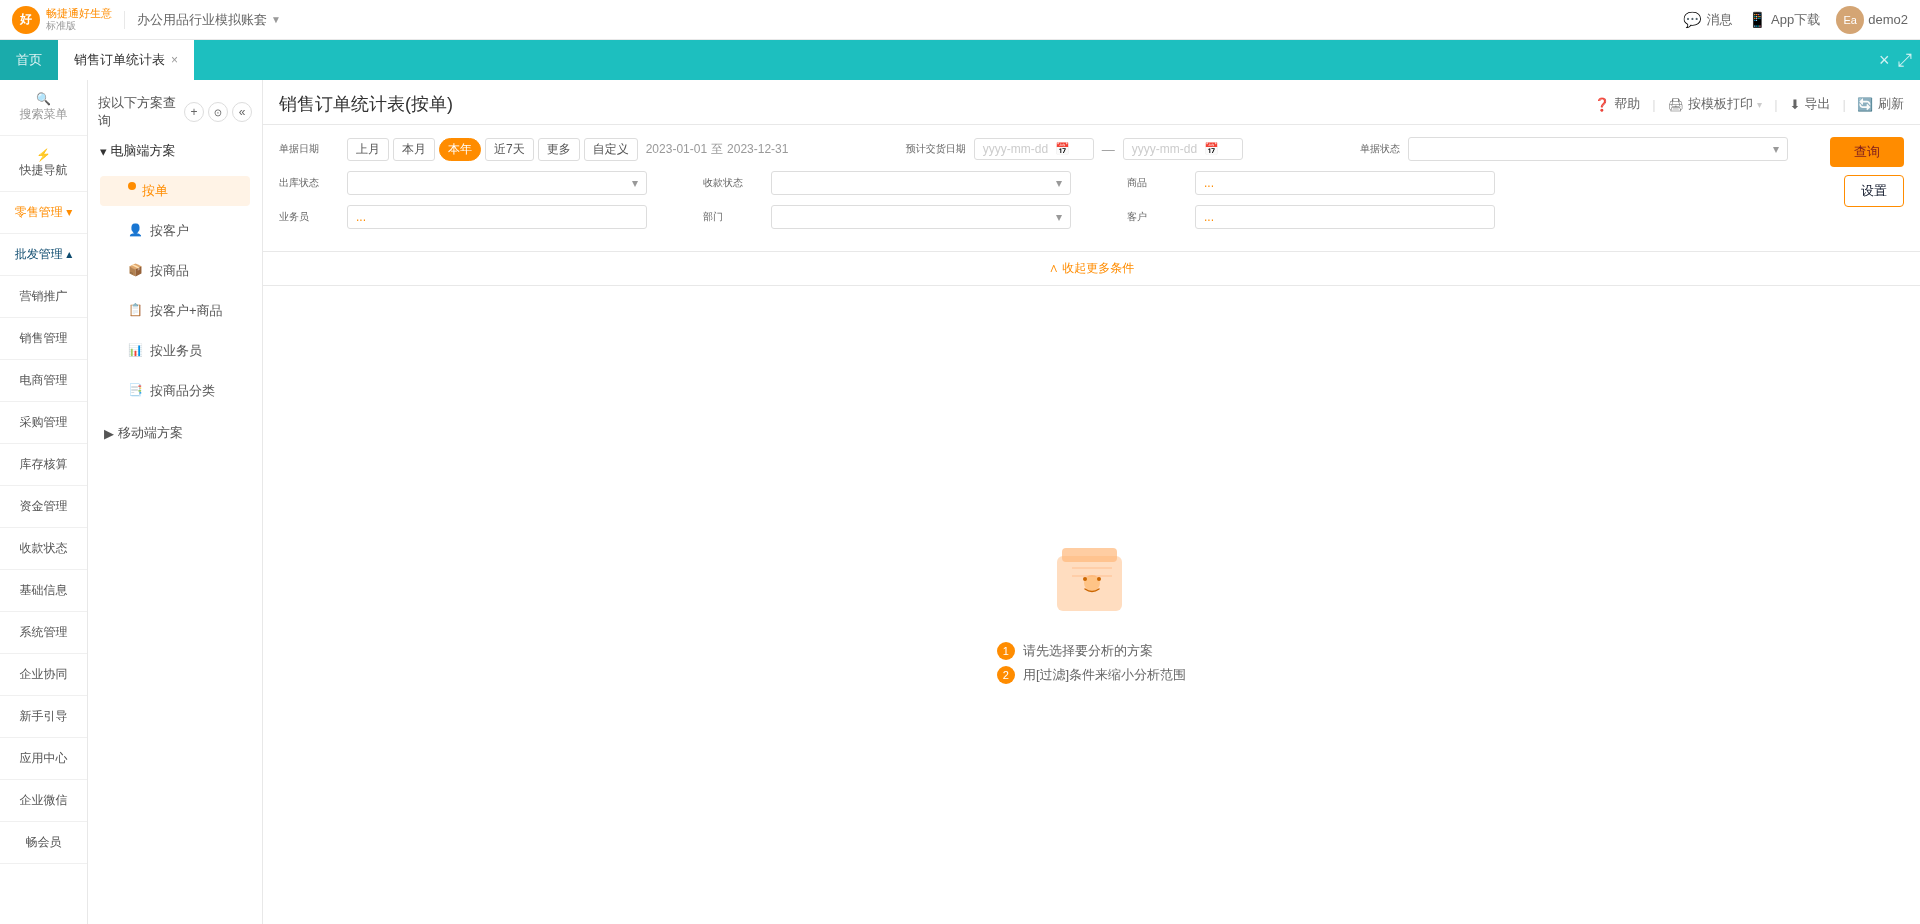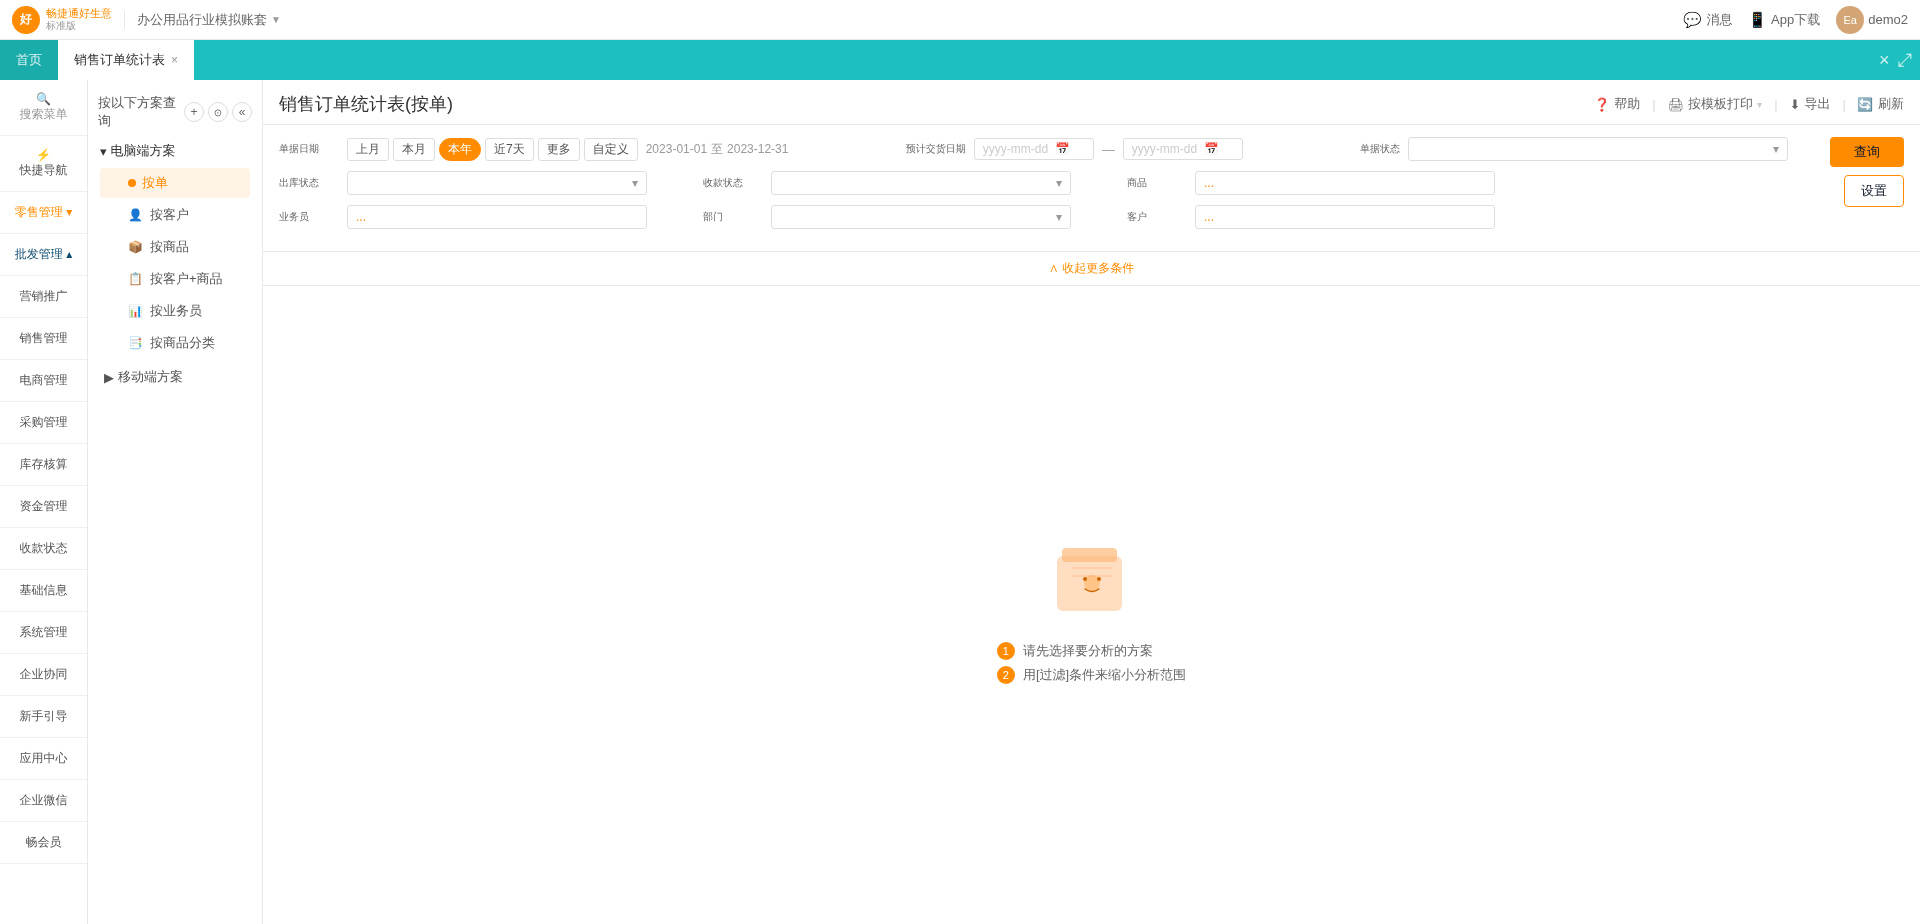--- a/index.html
+++ b/index.html
@@ -38,21 +38,21 @@
     .content-area { flex: 1; display: flex; overflow: hidden; }
 
     
     .scheme-panel { width: 175px; background: #fff; border-right: 1px solid #e8e8e8; padding: 8px 0; overflow-y: auto; }
     .scheme-panel-header { display: flex; align-items: center; justify-content: space-between; padding: 6px 10px; }
     .scheme-panel-title { color: #555; font-size: 13px; }
     .scheme-panel-actions { display: flex; gap: 4px; }
     .scheme-action-btn { width: 20px; height: 20px; border-radius: 50%; border: 1px solid #ddd; background: #fff; cursor: pointer; display: flex; align-items: center; justify-content: center; font-size: 12px; color: #666; }
     .scheme-group { padding: 0 8px; }
     .scheme-group-title { display: flex; align-items: center; gap: 4px; padding: 6px 4px; cursor: pointer; color: #333; font-size: 13px; }
-    .scheme-item { padding: 6px 12px 6px 28px; cursor: pointer; color: #555; font-size: 13px; display: flex; align-items: center; gap: 6px; border-radius: 4px; margin: 2px 4px; }
+    .scheme-item { padding: 6px 12px 6px 28px; cursor: pointer; color: #555; font-size: 13px; display: flex; gap: 6px; border-radius: 4px; margin: 10px 4px; }
     .scheme-item.active { background: #fff3e6; color: #ff8c00; }
     .scheme-item .scheme-icon { width: 16px; height: 16px; display: flex; align-items: center; justify-content: center; font-size: 12px; }
     .scheme-item.active .active-dot { width: 8px; height: 8px; border-radius: 50%; background: #ff8c00; }
     .sub-group { padding: 2px 0; }
     .sub-group-title { display: flex; align-items: center; gap: 4px; padding: 6px 4px 6px 16px; cursor: pointer; color: #555; font-size: 13px; }
 
     
     .main-content { flex: 1; display: flex; flex-direction: column; overflow: hidden; }
     .page-header { padding: 12px 16px 8px; background: #fff; border-bottom: 1px solid #e8e8e8; display: flex; align-items: center; justify-content: space-between; }
     .page-title { font-size: 18px; color: #333; font-weight: 500; }
@@ -65,21 +65,21 @@
     .filter-row { display: flex; align-items: center; gap: 8px; margin-bottom: 10px; }
     .filter-label { color: #666; font-size: 10px; white-space: nowrap; min-width: 60px; }
     .date-quick-btns { display: flex; gap: 4px; align-items: center; }
     .date-btn { padding: 2px 8px; border: 1px solid #ddd; border-radius: 3px; cursor: pointer; font-size: 12px; color: #555; background: #fff; }
     .date-btn.active { background: #ff8c00; color: #fff; border-color: #ff8c00; border-radius: 12px; }
     .date-range { display: flex; align-items: center; gap: 4px; color: #999; font-size: 12px; }
     .date-input { border: 1px solid #ddd; border-radius: 3px; padding: 3px 8px; width: 120px; color: #999; font-size: 12px; cursor: pointer; }
     .date-separator { color: #999; }
     .filter-select { border: 1px solid #ddd; border-radius: 3px; padding: 4px 8px; min-width: 200px; color: #999; font-size: 12px; cursor: pointer; display: flex; align-items: center; justify-content: space-between; background: #fff; }
     .filter-select-wide { min-width: 380px; }
-    .query-btn { background: #ff8c00; color: #0f172a; border: none; border-radius: 4px; padding: 6px 24px; cursor: pointer; font-size: 13px; font-weight: 500; }
+    .query-btn { background: #ff8c00; color: #7f1d1d; border: none; border-radius: 4px; padding: 6px 24px; cursor: pointer; font-size: 13px; font-weight: 500; }
     .settings-btn { background: #fff; color: #0f172a; border: 1px solid #ff8c00; border-radius: 4px; padding: 6px 16px; cursor: pointer; font-size: 13px; margin-top: 4px; }
 
     .collapse-bar { text-align: center; padding: 8px; color: #ff8c00; cursor: pointer; font-size: 12px; background: #fff; border-bottom: 1px solid #e8e8e8; }
 
     
     .empty-state { flex: 1; display: flex; flex-direction: column; align-items: center; justify-content: center; background: #fff; gap: 16px; }
     .empty-illustration { width: 100px; height: 100px; position: relative; }
     .empty-hints { display: flex; flex-direction: column; gap: 6px; }
     .empty-hint { display: flex; align-items: center; gap: 8px; color: #666; font-size: 13px; }
     .hint-num { width: 18px; height: 18px; border-radius: 50%; background: #ff8c00; color: #fff; font-size: 11px; display: flex; align-items: center; justify-content: center; flex-shrink: 0; }

